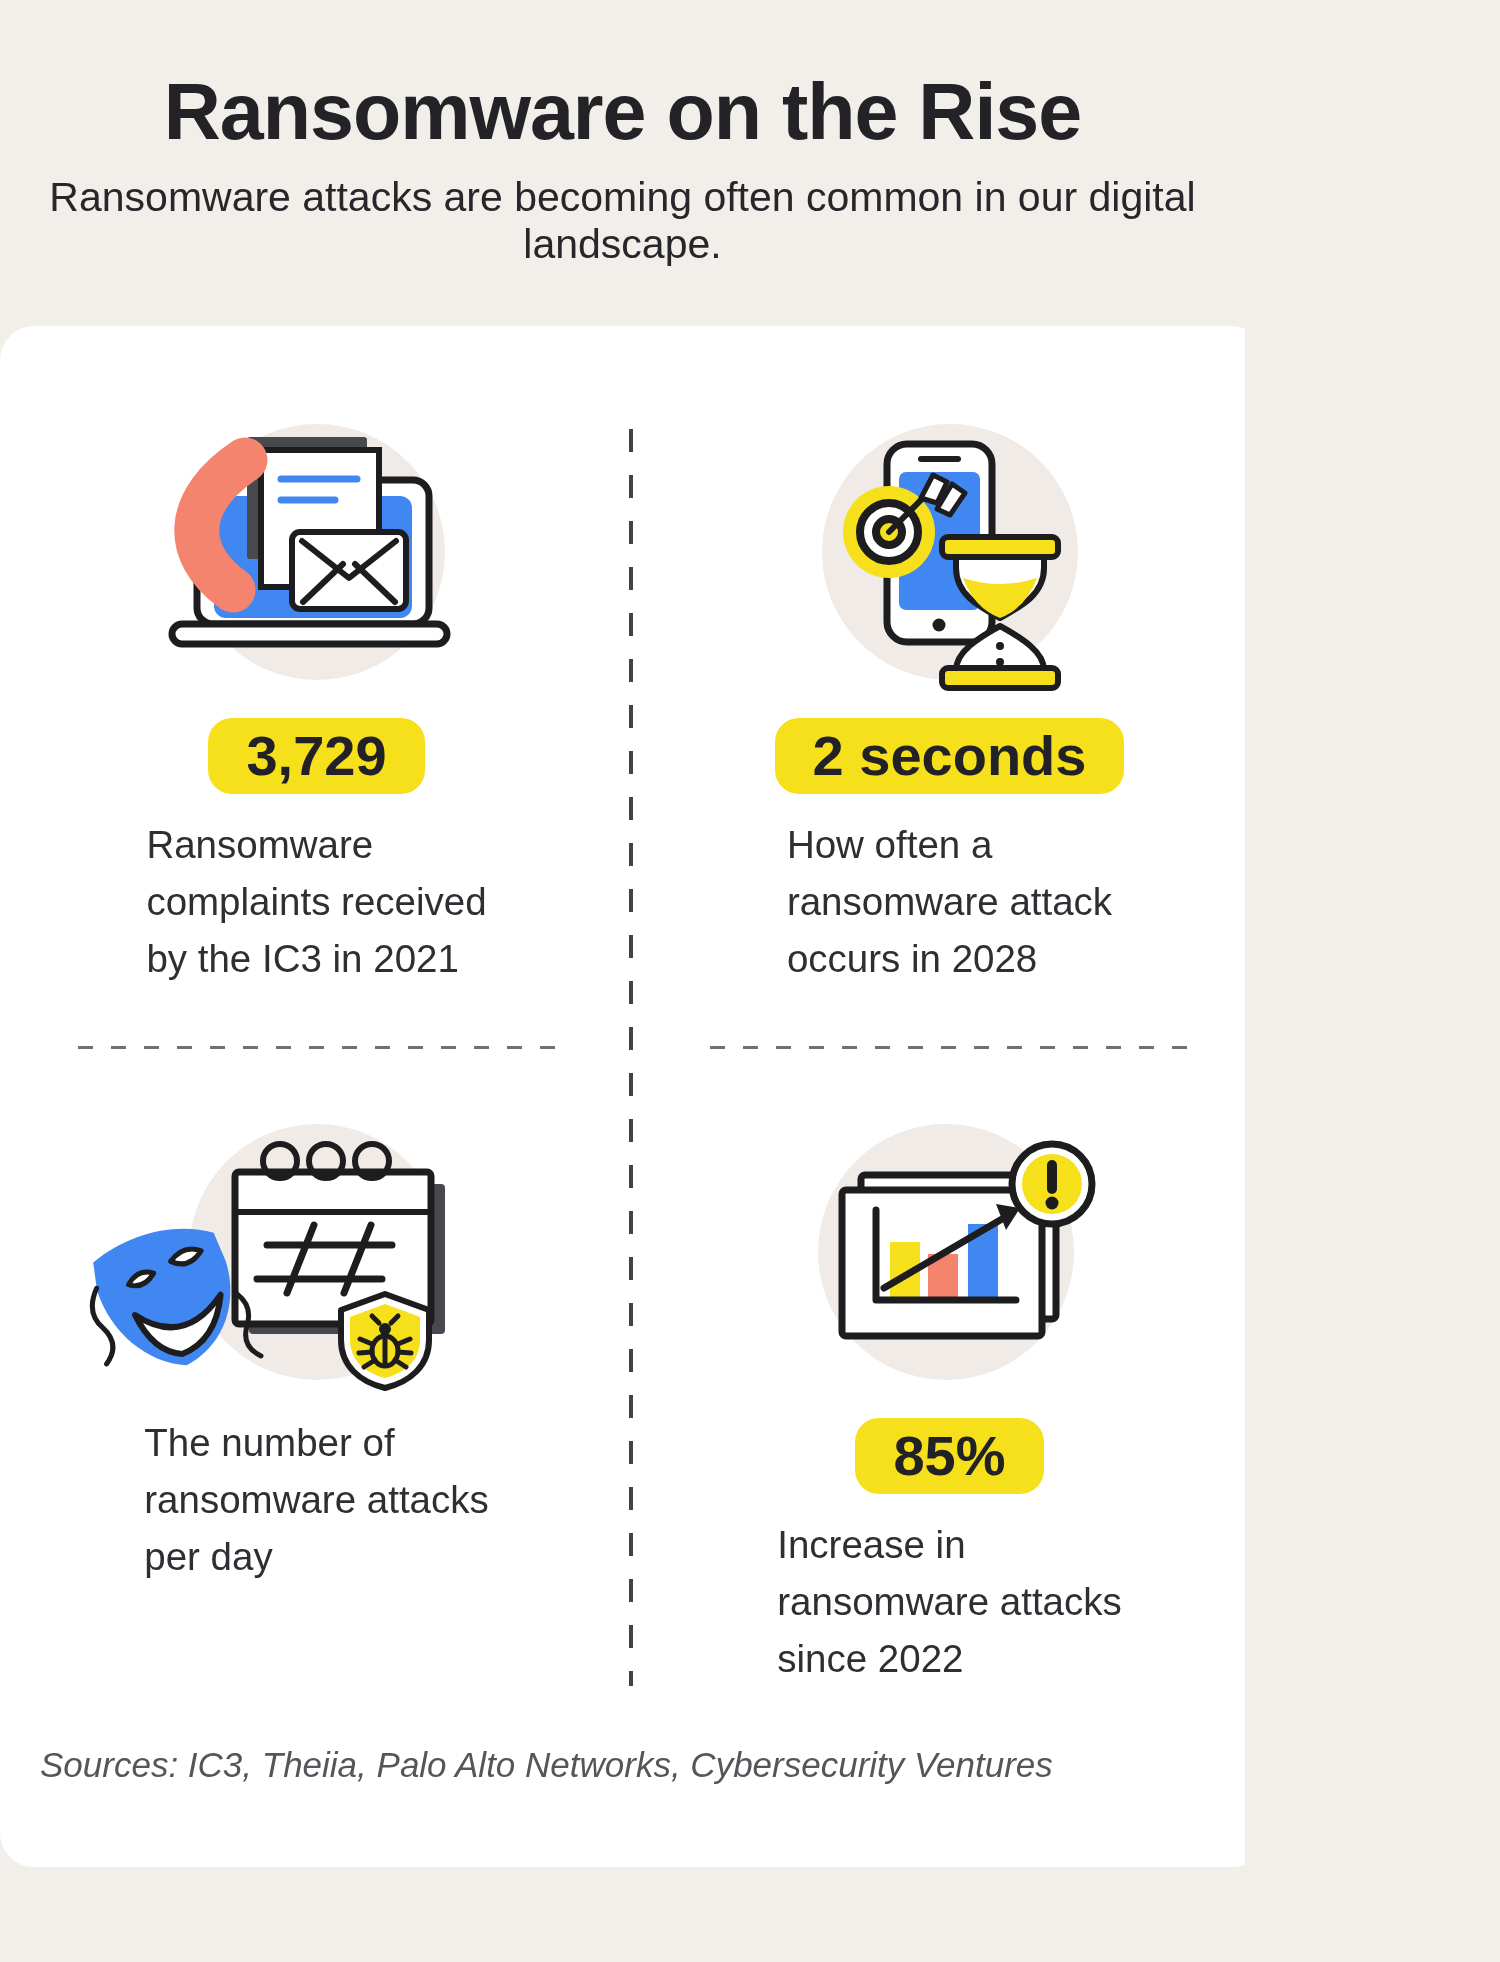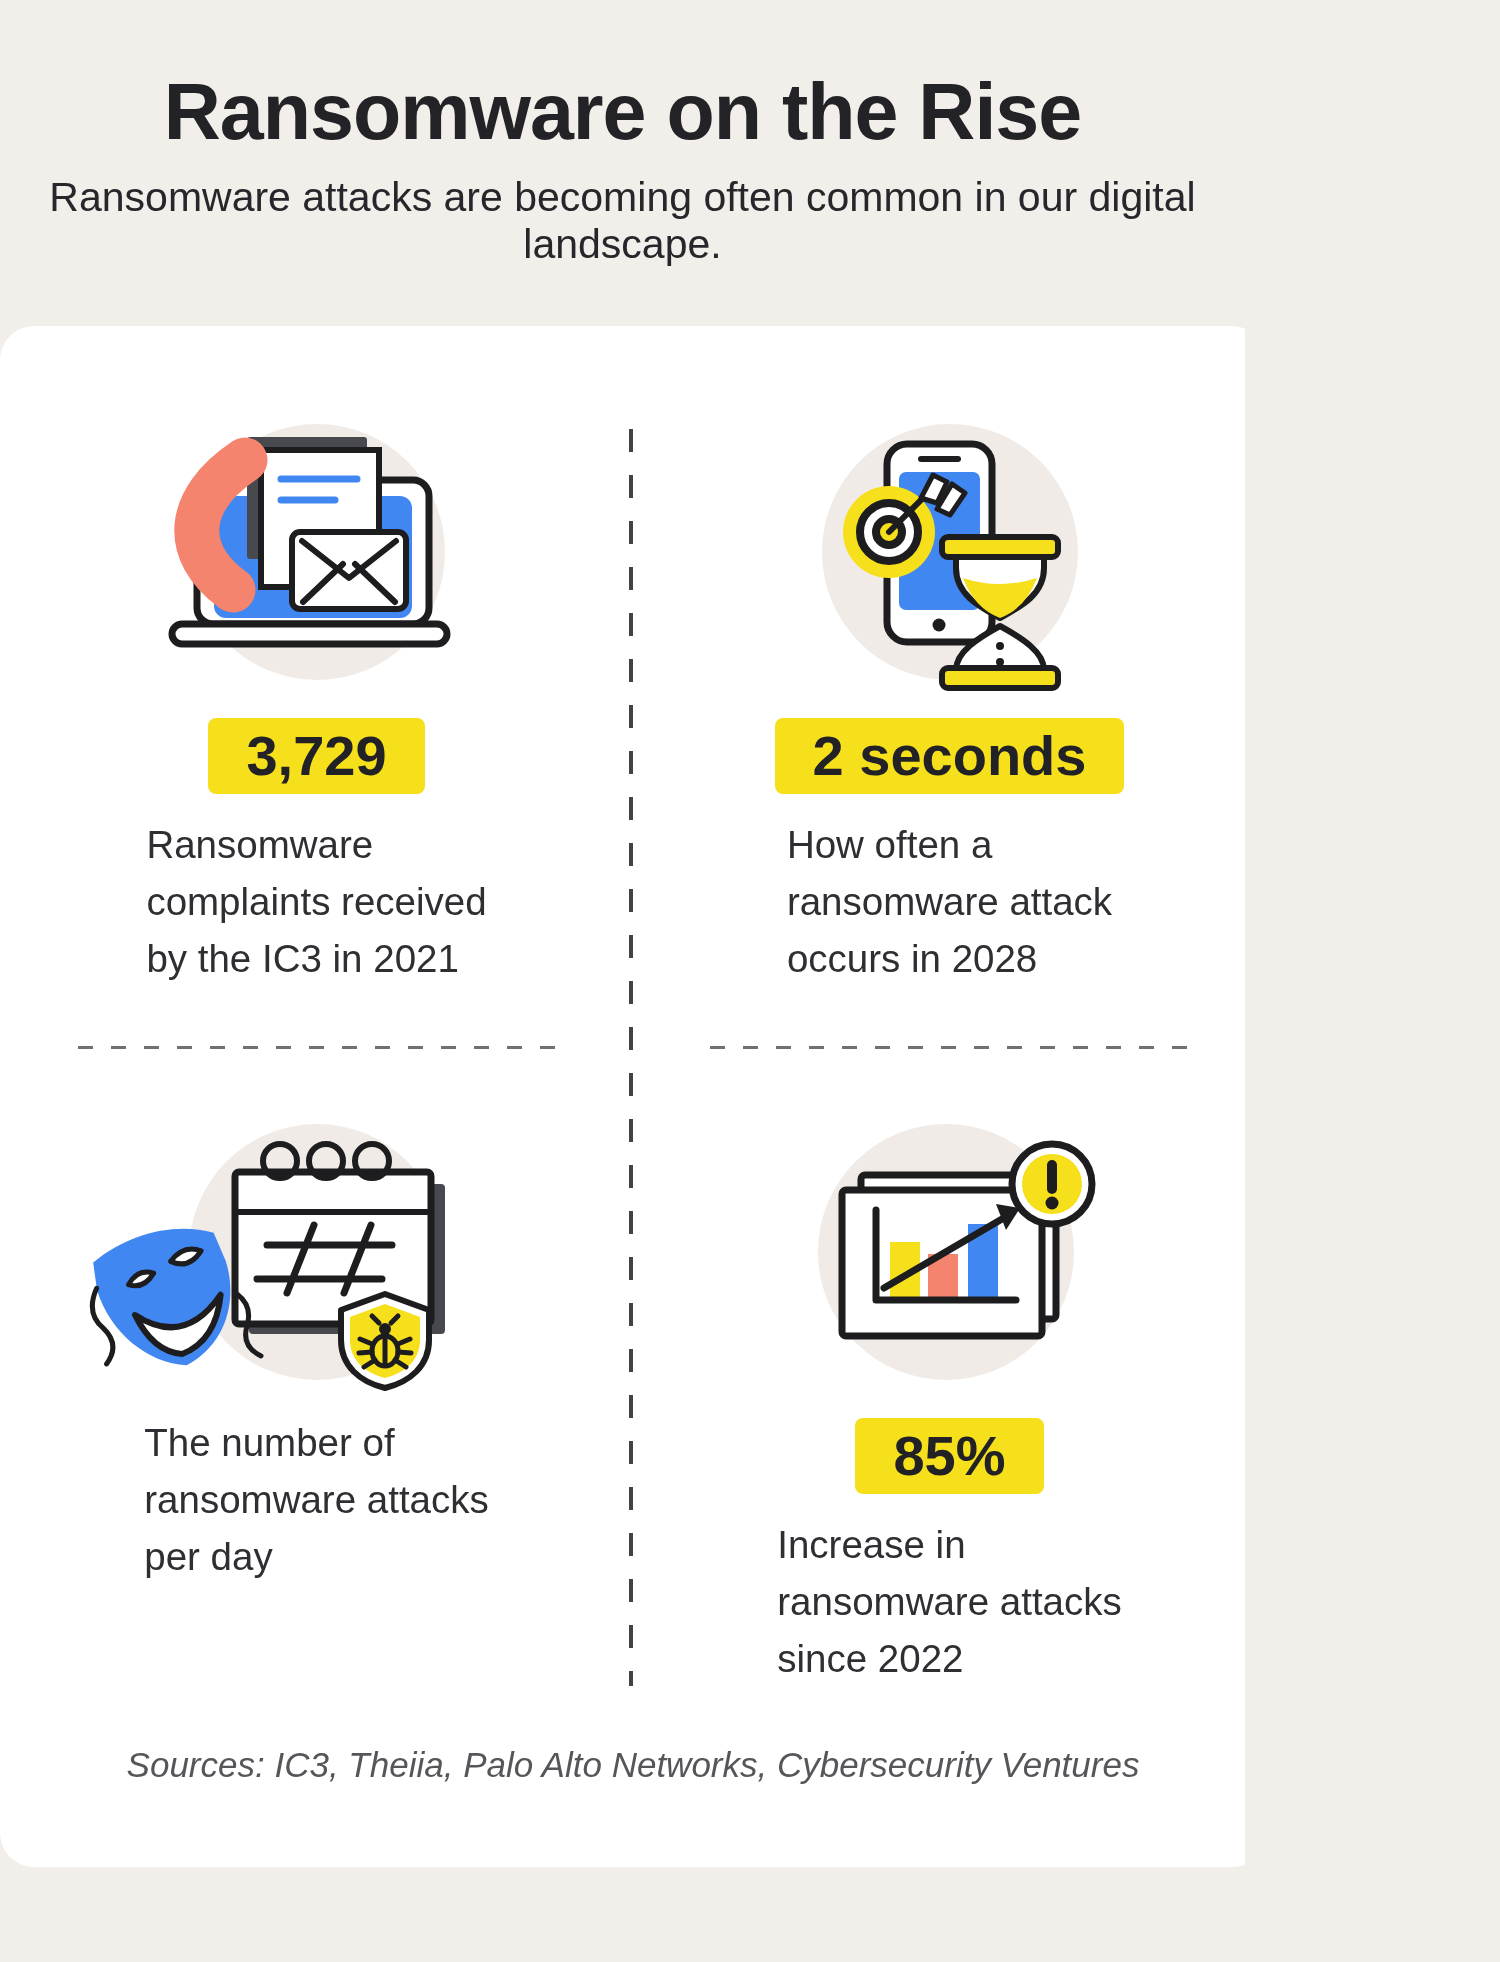--- a/index.html
+++ b/index.html
@@ -59,21 +59,21 @@
   .icon-wrap{height:280px;display:flex;align-items:center;justify-content:center;}
   .badge{
     margin-top:26px;
     display:inline-block;
     background:var(--yellow);
     color:#222226;
     font-size:56px;
     font-weight:700;
     line-height:68px;
     padding:4px 38px;
-    border-radius:8px;
+    border-radius:24px;
   }
   .desc{
     margin-top:22px;
     font-size:38.5px;
     line-height:57px;
     color:var(--text);
     text-align:left;
     white-space:pre-line;
     max-width:540px;
   }
@@ -85,24 +85,24 @@
   }
   .divider-h{
     position:absolute;
     top:720px;height:3px;width:478px;
     background-image:repeating-linear-gradient(to right,#717175 0 15px,transparent 15px 33px);
   }
   .divider-h.left{left:78px;}
   .divider-h.right{left:710px;}
   .sources{
     margin-top:58px;
-    text-align:center;
     font-size:35px;
     font-style:italic;
     color:var(--muted);
+    margin-left:40px;
   }
   svg .stroke{stroke:var(--ink);}
 </style>
 </head>
 <body>
 
 <div class="page">
 
   <h1 class="page-title">Ransomware on the Rise</h1>
   <p class="page-subtitle">Ransomware attacks are becoming often common in our digital landscape.</p>

